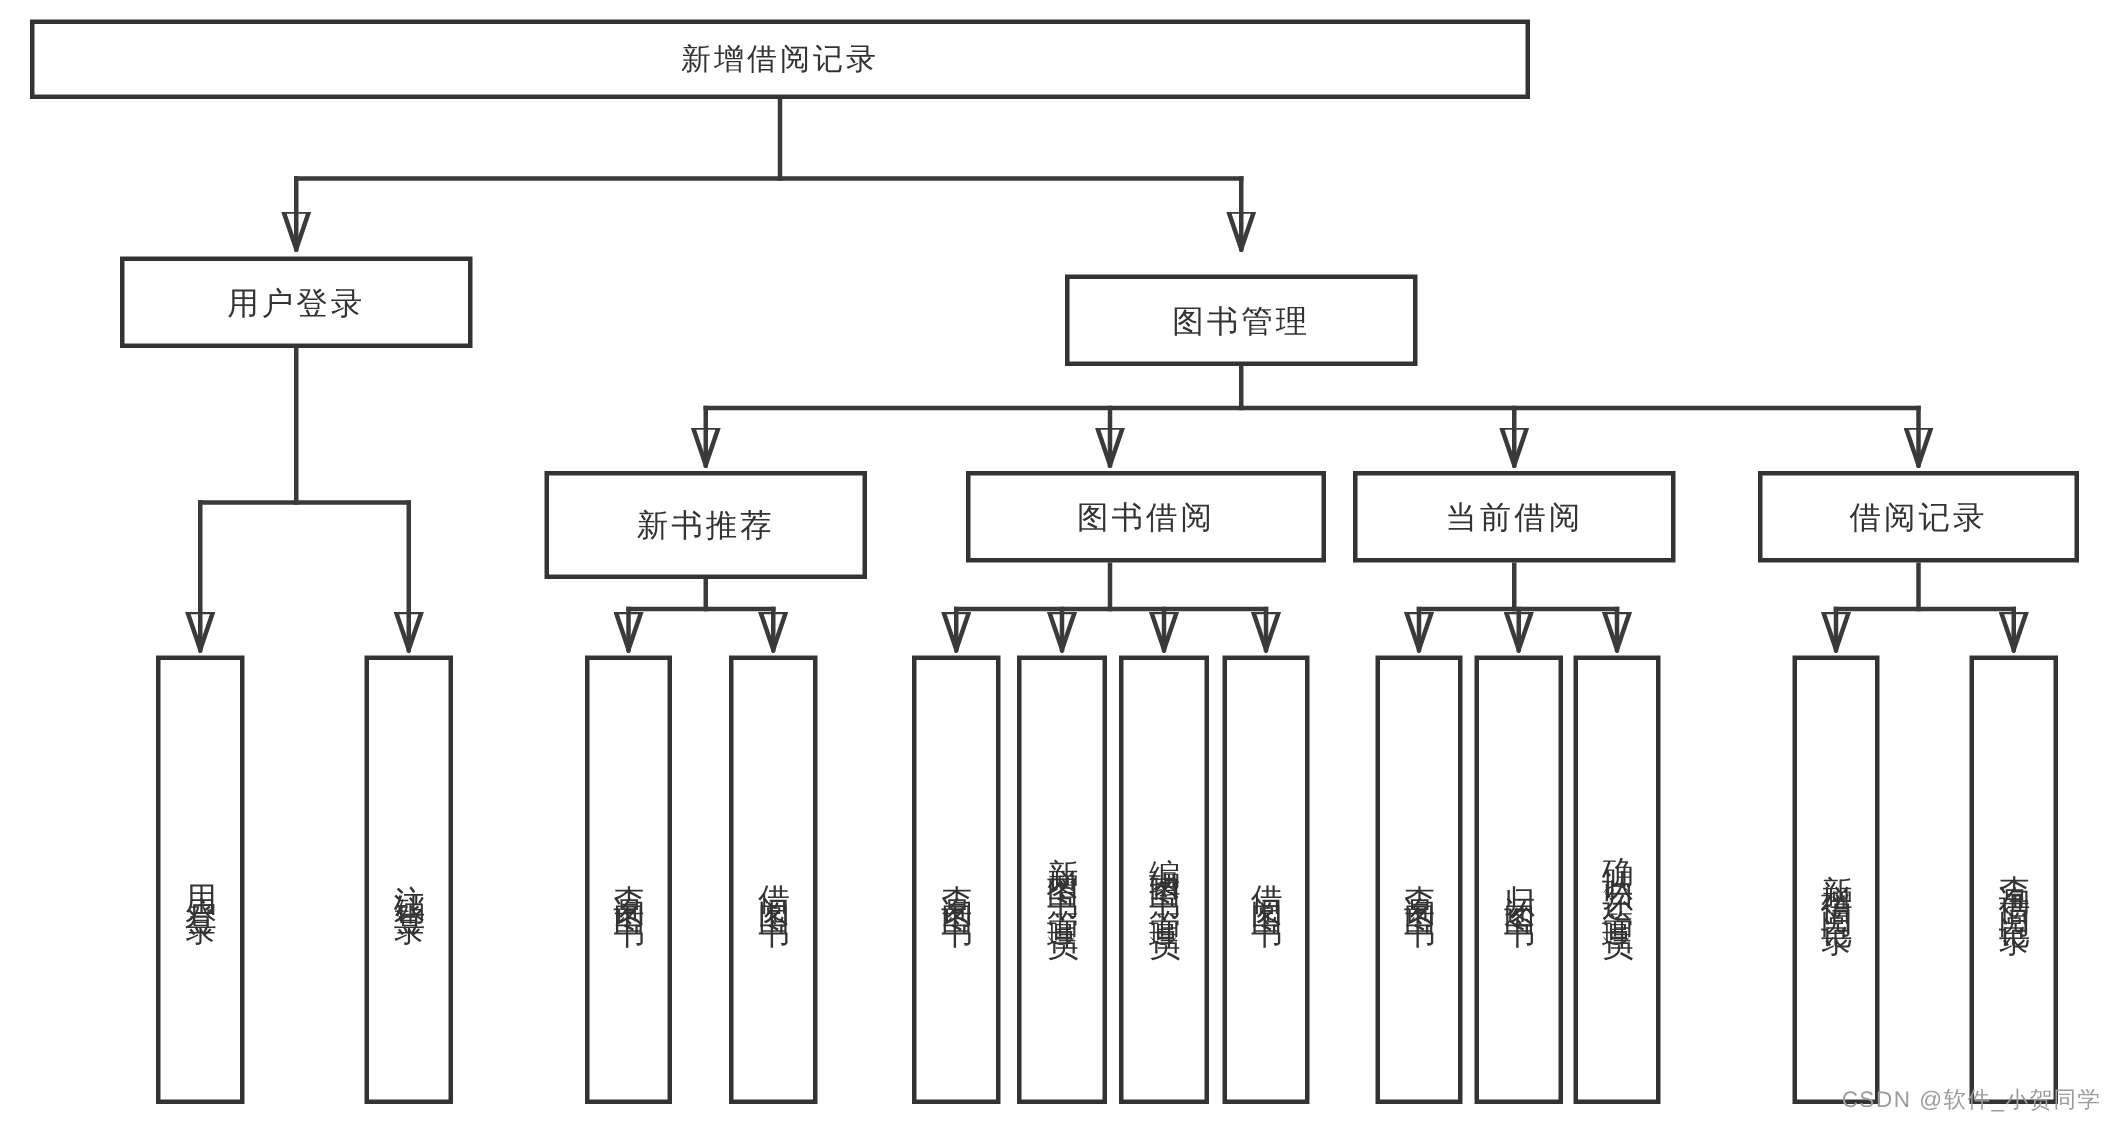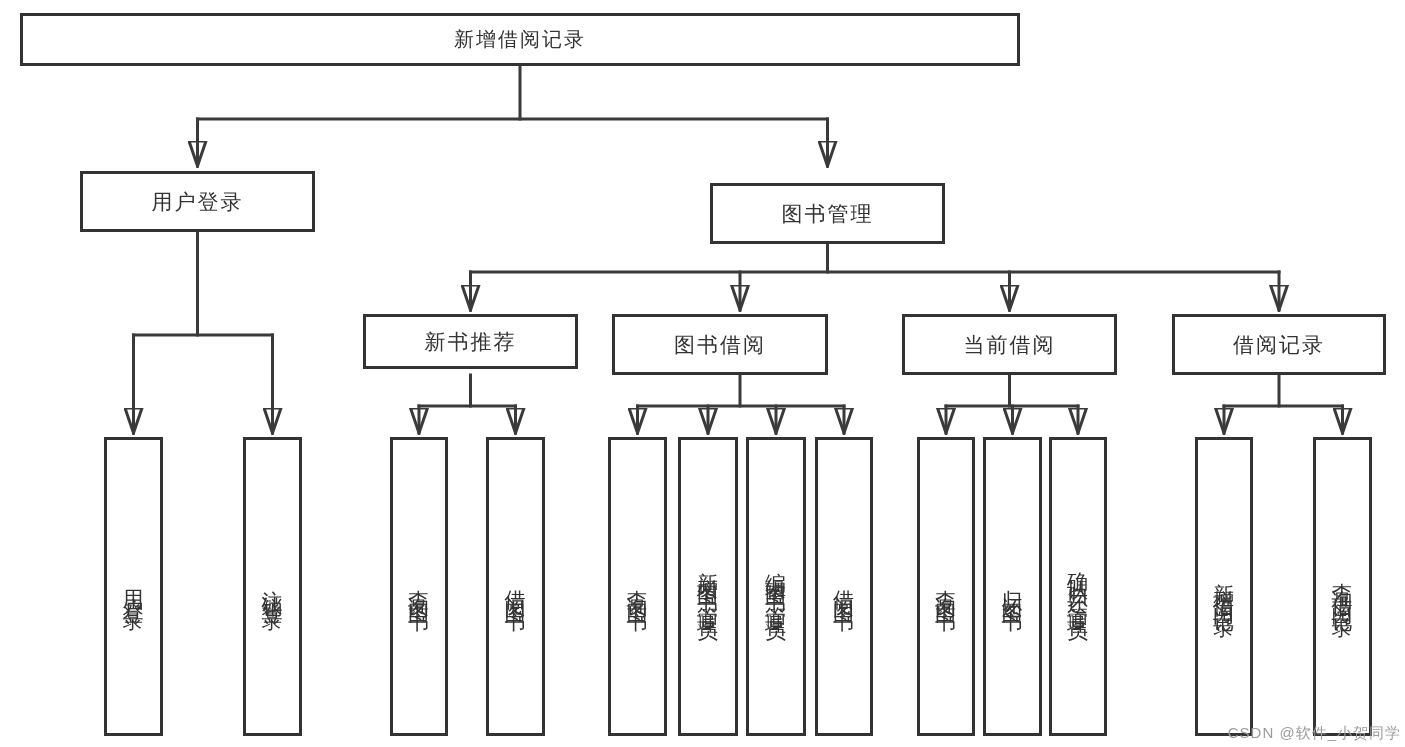--- a/index.html
+++ b/index.html
@@ -128,22 +128,22 @@
       <path d="M1224 406 L1224 433" marker-end="url(#arrow)"></path>
       <path d="M1342.5 406 L1342.5 433" marker-end="url(#arrow)"></path>
     </g>
   </svg>
 
   <div class="box hbox root-box" style="left:20px; top:13px; width:1000px; height:53px;">新增借阅记录</div>
 
   <div class="box hbox" style="left:80px; top:171px; width:235px; height:61px;">用户登录</div>
   <div class="box hbox" style="left:710px; top:183px; width:235px; height:61px;">图书管理</div>
 
-  <div class="box hbox" style="left:363px; top:314px; width:215px; height:55px;">新书推荐</div>
-  <div class="box hbox" style="left:612px; top:314px; width:216px; height:61px;">图书借阅</div>
+  <div class="box hbox" style="left:363px; top:314px; width:215px; height:72px;">新书推荐</div>
+  <div class="box hbox" style="left:644px; top:314px; width:240px; height:61px;">图书借阅</div>
   <div class="box hbox" style="left:1172px; top:314px; width:214px; height:61px;">借阅记录</div>
   <div class="box hbox" style="left:902px; top:314px; width:215px; height:61px;">当前借阅</div>
 
   <div class="box vbox" style="left:104px; top:437px; width:59px; height:299px;">用户登录</div>
   <div class="box vbox" style="left:243px; top:437px; width:59px; height:299px;">注销登录</div>
 
   <div class="box vbox" style="left:390px; top:437px; width:58px; height:299px;">查询图书</div>
   <div class="box vbox" style="left:486px; top:437px; width:59px; height:299px;">借阅图书</div>
 
   <div class="box vbox" style="left:608px; top:437px; width:59px; height:299px;">查询图书</div>

